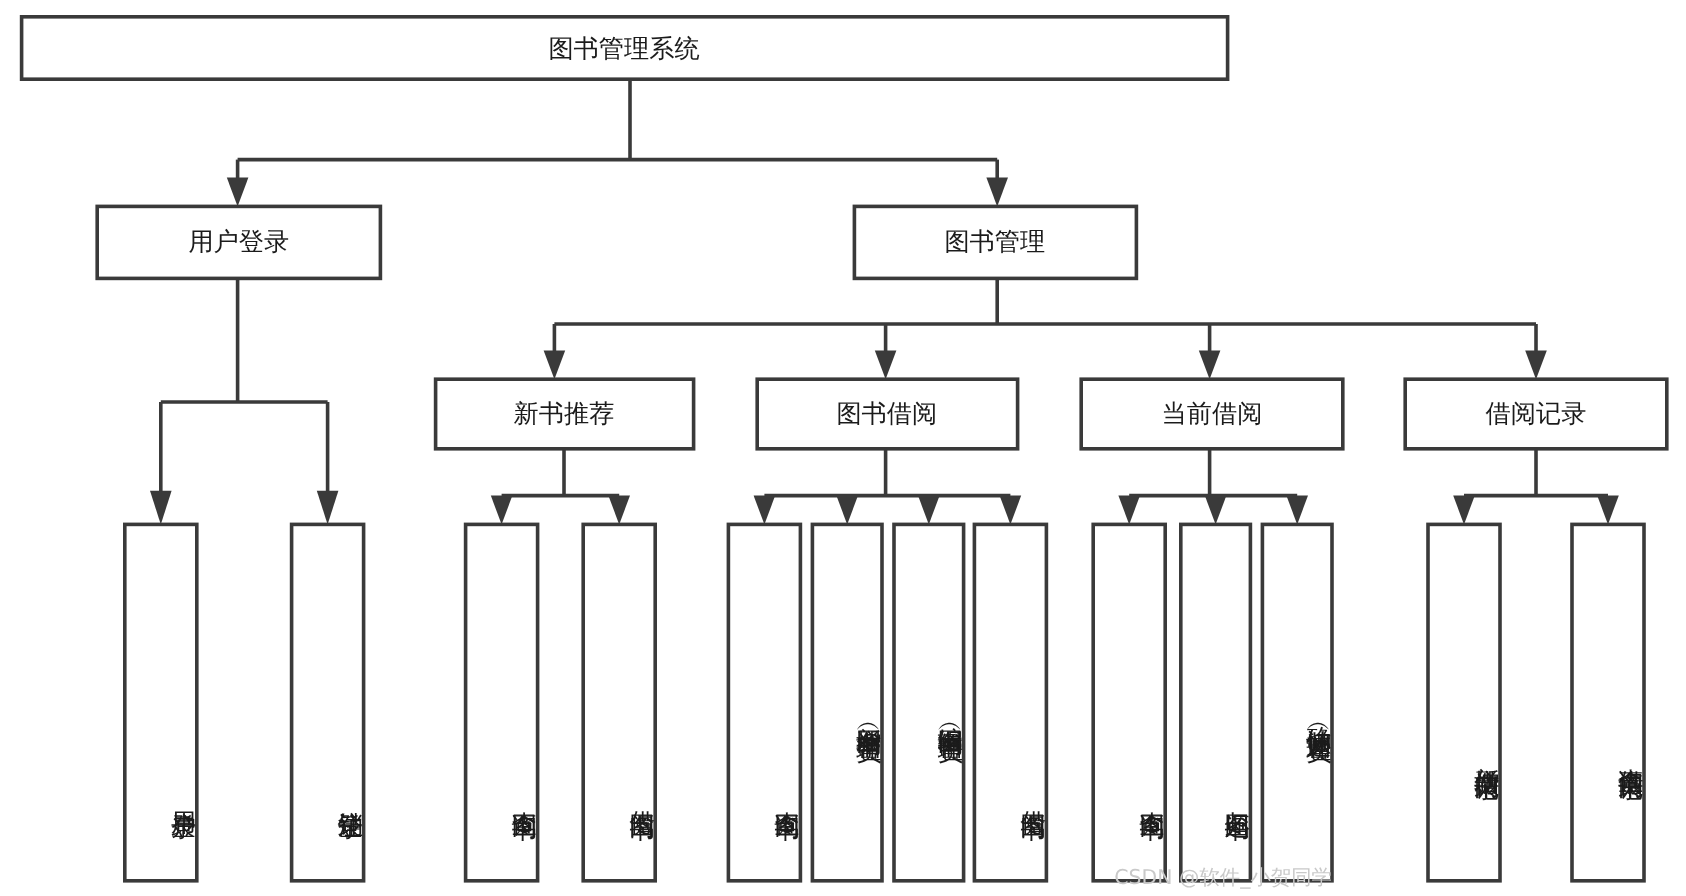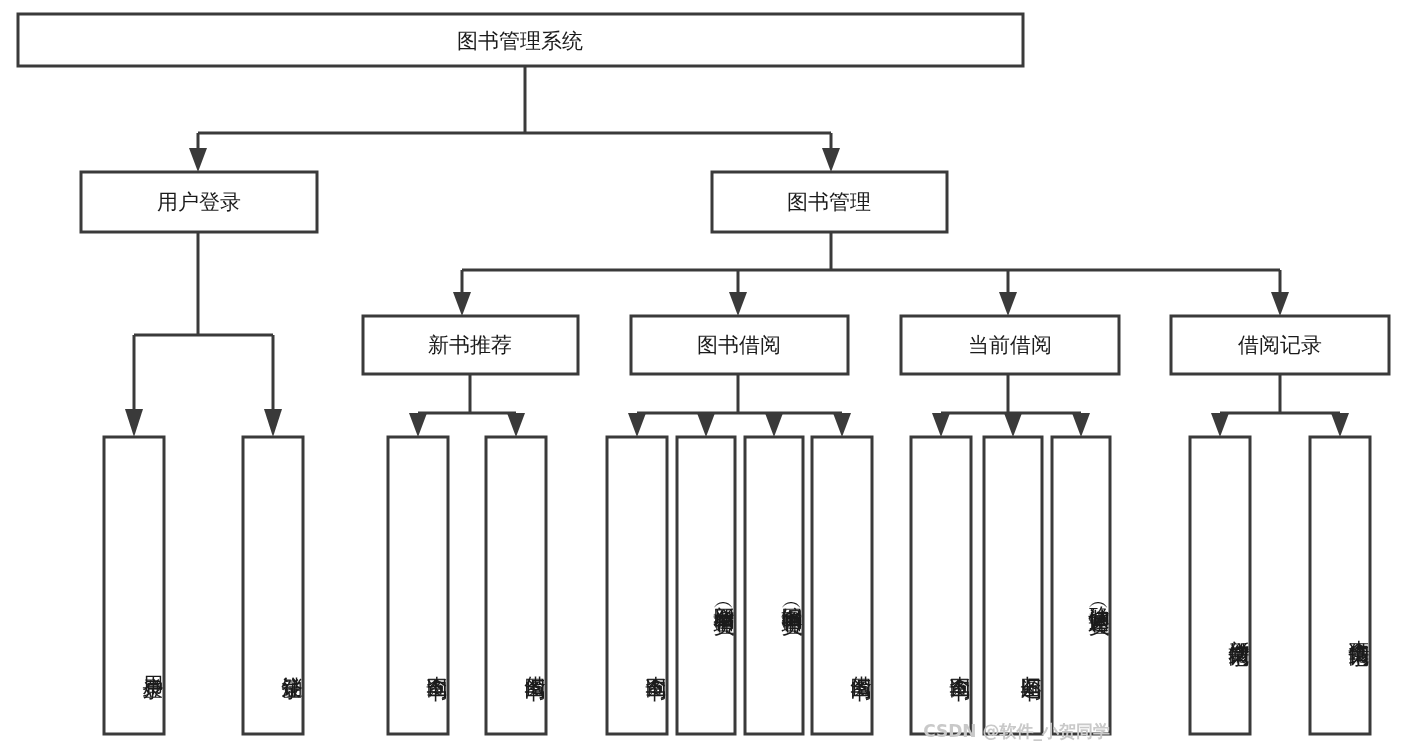--- a/index.html
+++ b/index.html
@@ -64,21 +64,20 @@
     pointer-events: none;
   }
   .watermark {
     position: absolute;
     right: 8px;
     bottom: 4px;
     font-family: "DejaVu Sans", "Liberation Sans", sans-serif;
     font-size: 17px;
     color: #c9c9c9;
     white-space: nowrap;
-    font-weight: bold;
   }
 </style>
 </head>
 <body>
 
 <div id="diagram-root">
 
   <svg class="diagram" viewBox="0 0 1405 747">
 
     <g>

